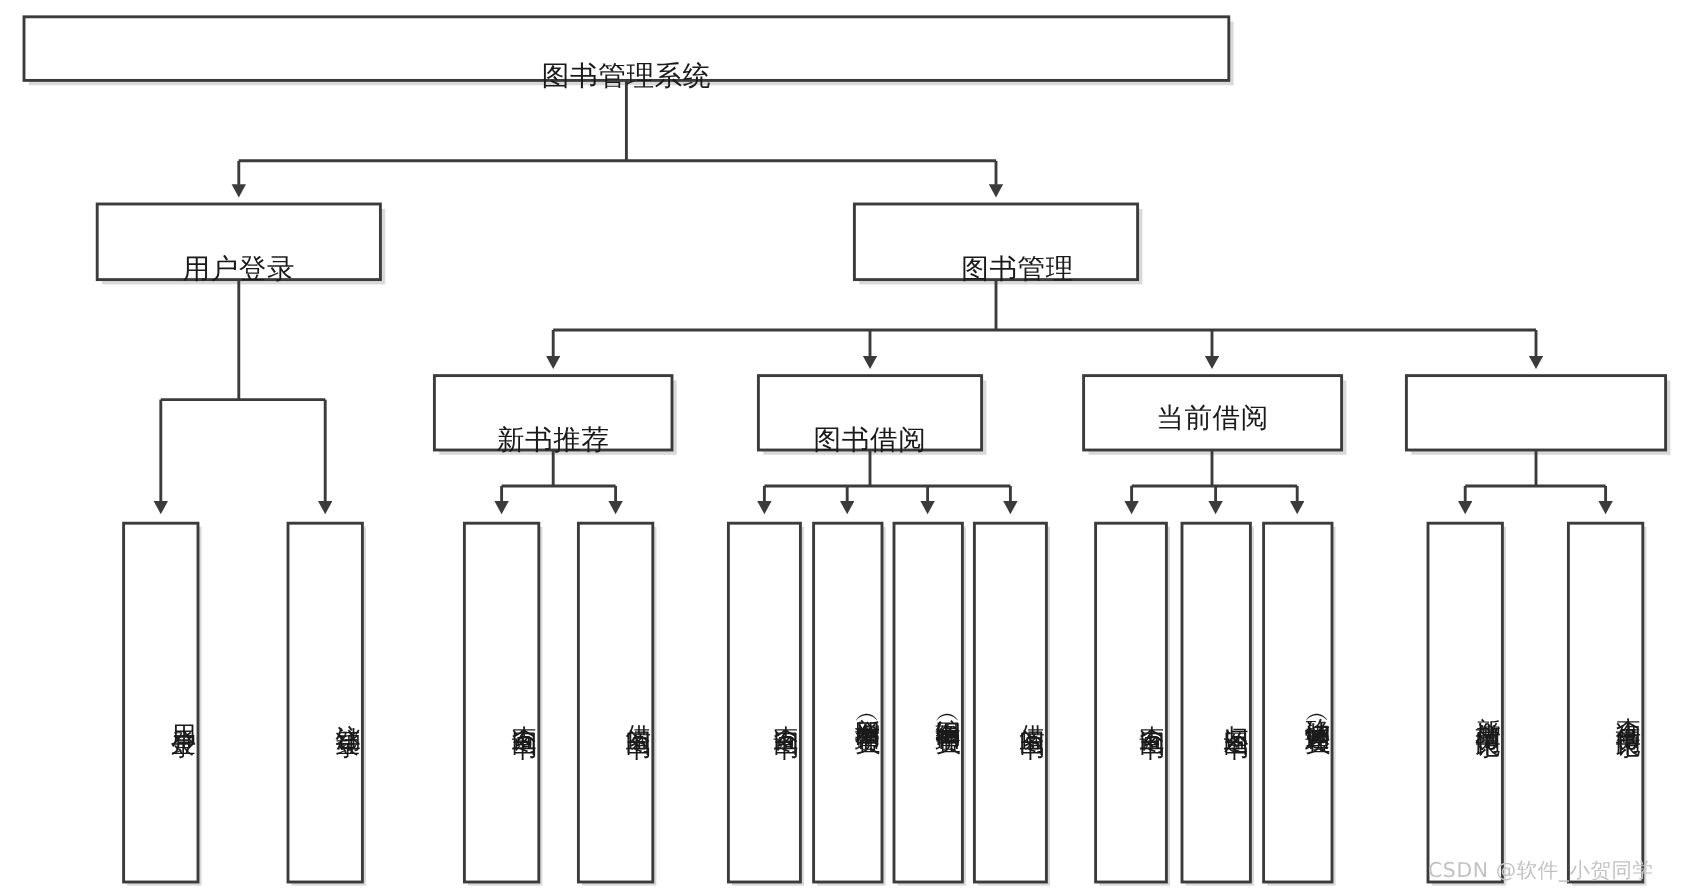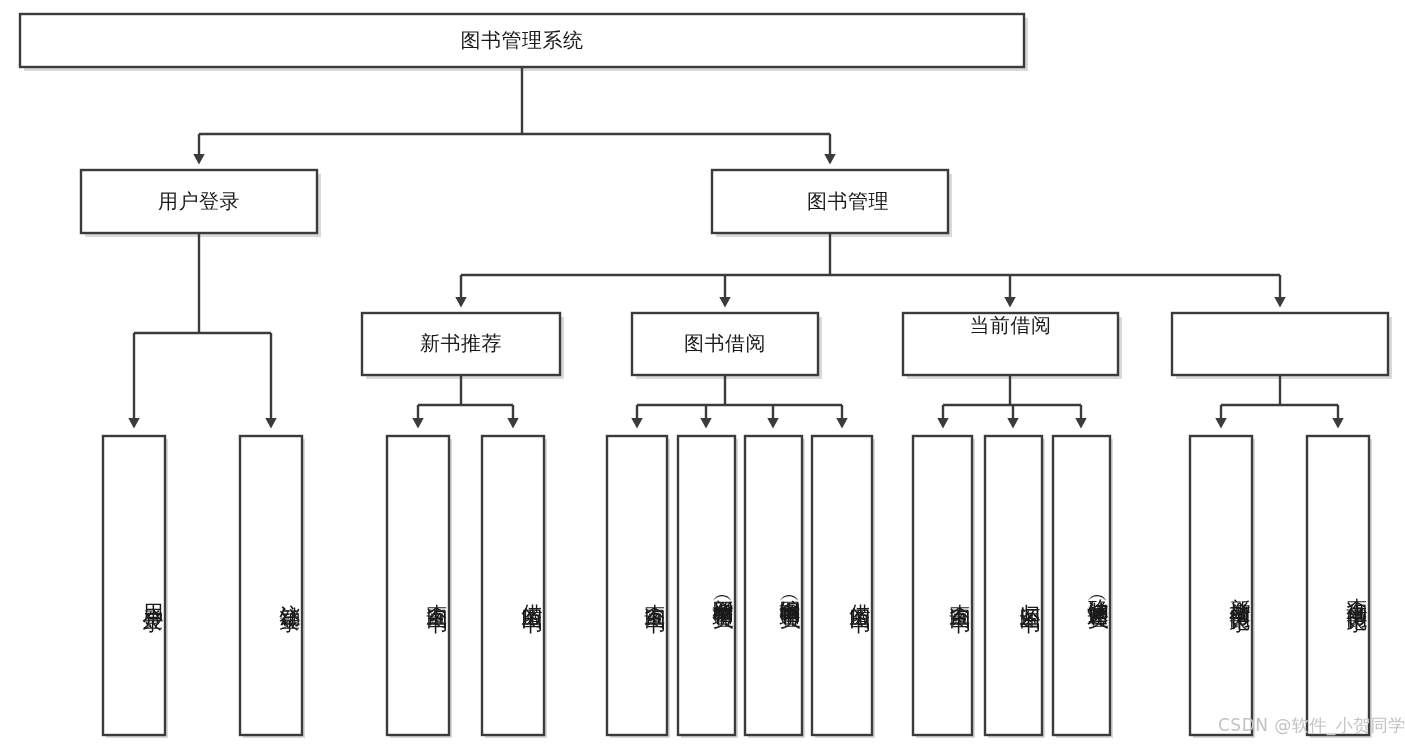--- a/index.html
+++ b/index.html
@@ -49,22 +49,23 @@
     position: absolute;
     display: flex;
     align-items: center;
     justify-content: center;
     color: #1a1a1a;
     text-align: center;
     line-height: 1.18;
     pointer-events: none;
   }
   .label-h {
-    font-size: 20px;
+    font-size: 23px;
     letter-spacing: 0.5px;
+    margin-top: 24px;
   }
   .label-v {
     writing-mode: vertical-rl;
     text-orientation: upright;
     font-size: 21px;
     letter-spacing: 3px;
     align-items: flex-start;
     padding-top: 6px;
     box-sizing: border-box;
   }
@@ -72,21 +73,20 @@
     letter-spacing: 1.5px;
   }
   .watermark {
     position: absolute;
     left: 1190px;
     top: 714px;
     font-size: 17px;
     color: #c2c2c2;
     white-space: nowrap;
     letter-spacing: 0.5px;
-    padding-left: 28px;
   }
 </style>
 </head>
 <body>
 
 <div id="diagram-root">
 
   <svg class="diagram-canvas" viewBox="0 0 1405 747">
     <defs>
       <marker id="arrow" markerWidth="12" markerHeight="14" refX="0.5" refY="6" orient="auto" markerUnits="userSpaceOnUse">

